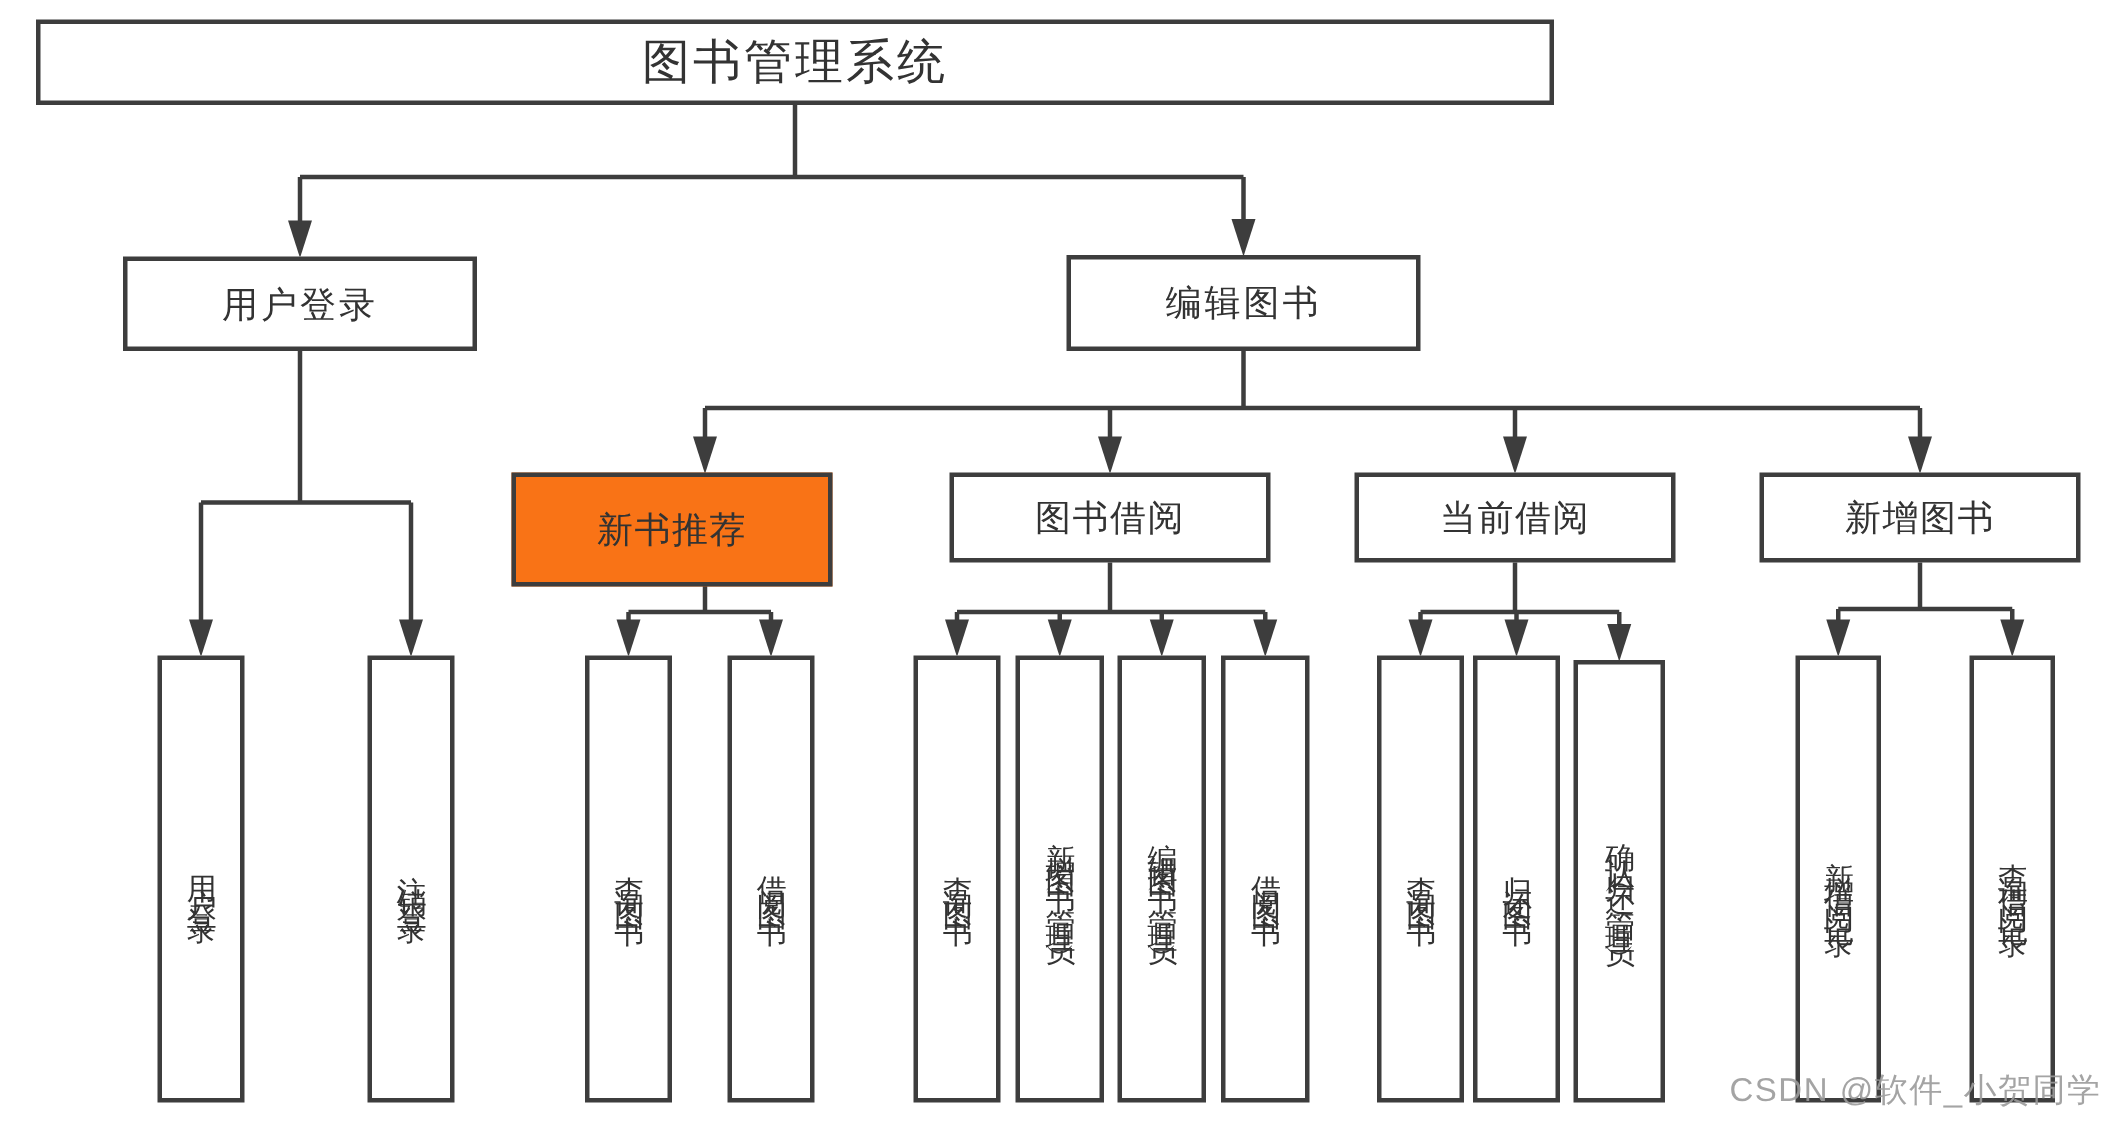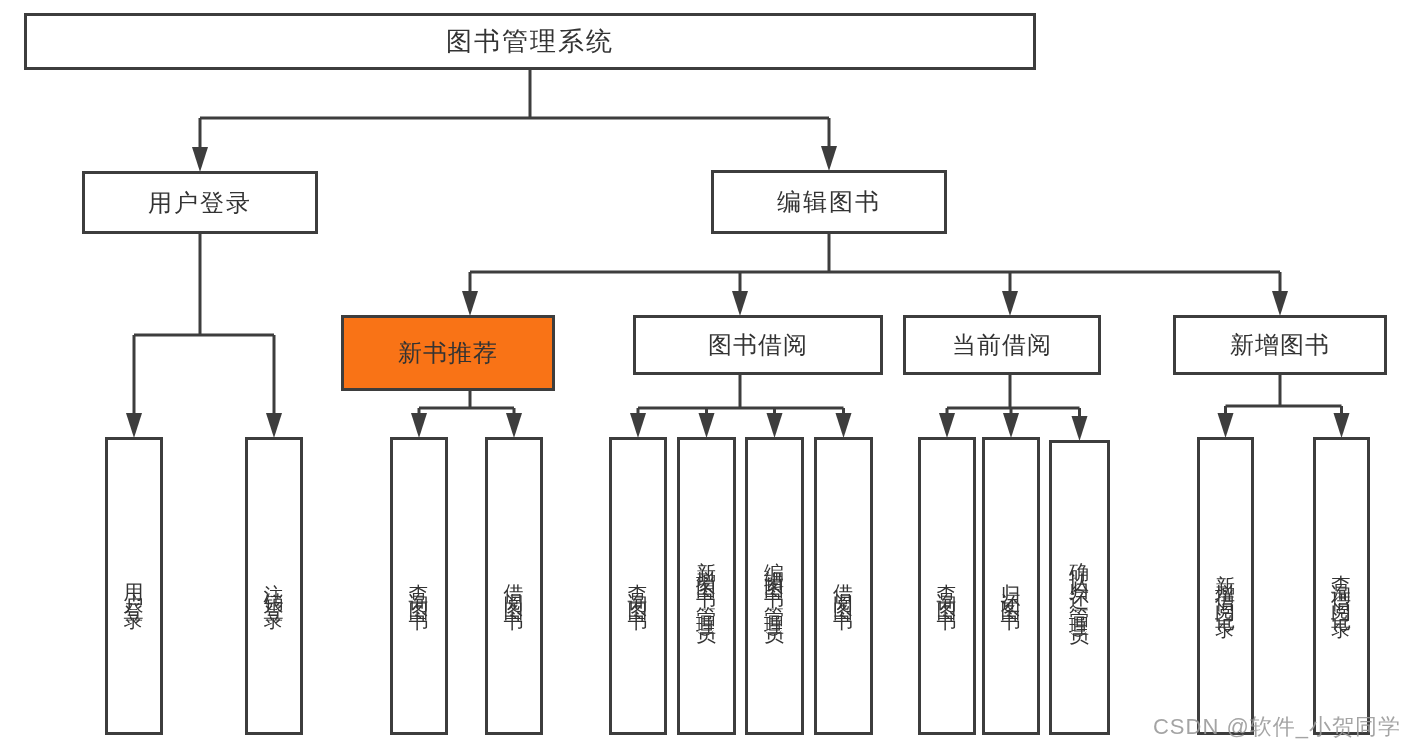--- a/index.html
+++ b/index.html
@@ -15,21 +15,21 @@
     position:absolute;
     background:#ffffff;
     border:3px solid #3d3d3d;
     box-sizing:border-box;
     display:flex;
     align-items:center;
     justify-content:center;
     z-index:2;
     color:#333333;
   }
-  .lvl1{font-size:26px;letter-spacing:2px;}
+  .lvl1{font-size:32px;letter-spacing:2px;}
   .lvl2{font-size:24px;letter-spacing:2px;}
   .lvl3{font-size:24px;letter-spacing:1px;}
   .leaf{font-size:20px;}
   .leaf .lbl{
     writing-mode:vertical-rl;
     text-orientation:mixed;
     letter-spacing:9px;
     line-height:1;
     white-space:nowrap;
   }
@@ -108,24 +108,24 @@
       </div>
       <div class="node lvl2" style="left: 82px; top: 171px; width: 236px; height: 63px; border-color: rgb(61, 61, 61); background: rgb(255, 255, 255); color: rgb(51, 51, 51);">
         <span class="lbl">用户登录</span>
       </div>
       <div class="node lvl2" style="left: 711px; top: 170px; width: 236px; height: 64px; border-color: rgb(61, 61, 61); background: rgb(255, 255, 255); color: rgb(51, 51, 51);">
         <span class="lbl">编辑图书</span>
       </div>
       <div class="node lvl3" style="left: 341px; top: 315px; width: 214px; height: 76px; border-color: rgb(61, 61, 61); background: #f97316; color: rgb(51, 51, 51);">
         <span class="lbl">新书推荐</span>
       </div>
-      <div class="node lvl3" style="left: 633px; top: 315px; width: 250px; height: 60px; border-color: rgb(61, 61, 61); background: rgb(255, 255, 255); color: rgb(51, 51, 51);">
+      <div class="node lvl3" style="left: 633px; top: 315px; width: 214px; height: 60px; border-color: rgb(61, 61, 61); background: rgb(255, 255, 255); color: rgb(51, 51, 51);">
         <span class="lbl">图书借阅</span>
       </div>
-      <div class="node lvl3" style="left: 903px; top: 315px; width: 198px; height: 60px; border-color: rgb(61, 61, 61); background: rgb(255, 255, 255); color: rgb(51, 51, 51);">
+      <div class="node lvl3" style="left: 903px; top: 315px; width: 214px; height: 60px; border-color: rgb(61, 61, 61); background: rgb(255, 255, 255); color: rgb(51, 51, 51);">
         <span class="lbl">当前借阅</span>
       </div>
       <div class="node lvl3" style="left: 1173px; top: 315px; width: 214px; height: 60px; border-color: rgb(61, 61, 61); background: rgb(255, 255, 255); color: rgb(51, 51, 51);">
         <span class="lbl">新增图书</span>
       </div>
       <div class="node leaf" style="left: 105px; top: 437px; width: 58px; height: 298px; border-color: rgb(61, 61, 61); background: rgb(255, 255, 255); color: rgb(51, 51, 51);">
         <span class="lbl">用户登录</span>
       </div>
       <div class="node leaf" style="left: 245px; top: 437px; width: 58px; height: 298px; border-color: rgb(61, 61, 61); background: rgb(255, 255, 255); color: rgb(51, 51, 51);">
         <span class="lbl">注销登录</span>

